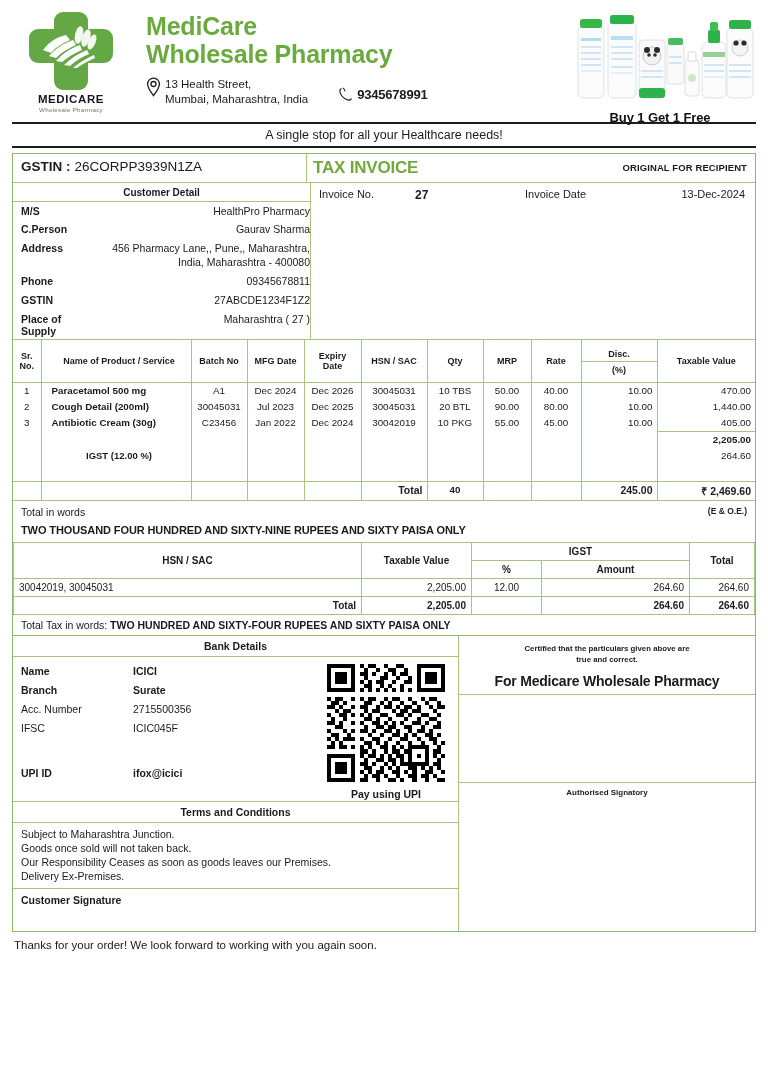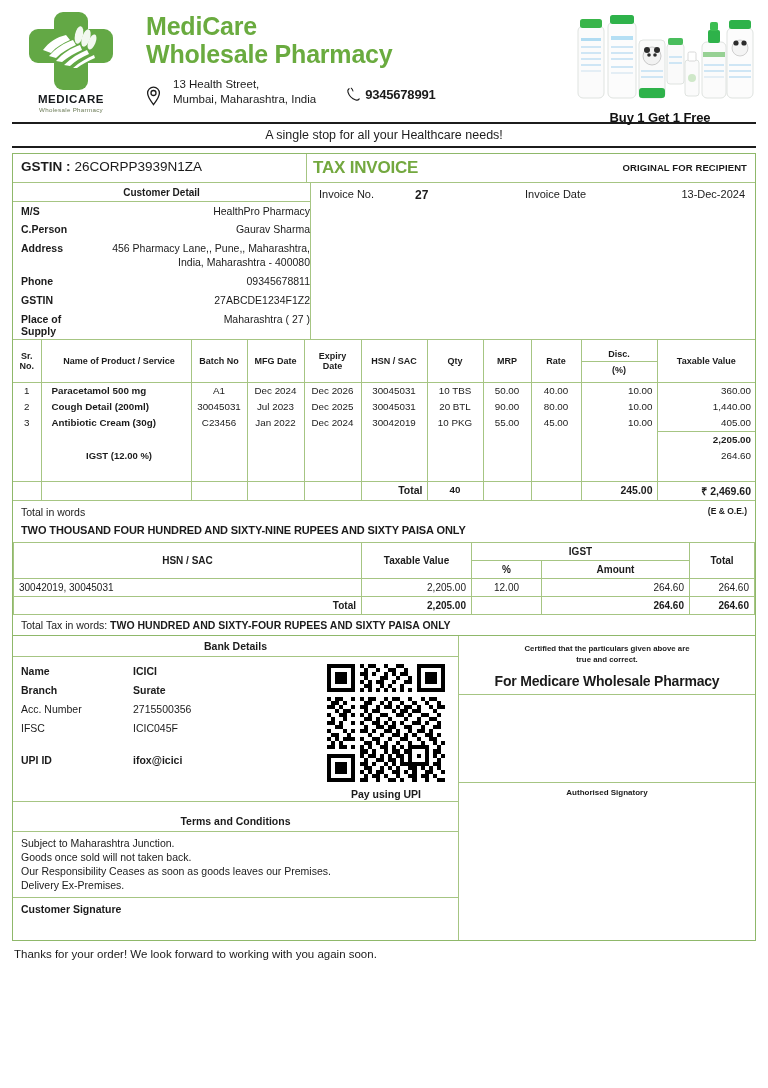--- a/index.html
+++ b/index.html
@@ -26,21 +26,21 @@
   .logo-hands { position: absolute; left: 16px; top: 14px; width: 64px; height: 46px; }
   .logo-word { font-size: 11.5px; font-weight: bold; letter-spacing: .6px; color: #16191c; margin-top: 1px; }
   .logo-sub { font-size: 6.2px; color: #6a7a55; letter-spacing: .3px; margin-top: 1px; }
 
   .name-block { flex: 1 1 auto; padding-left: 16px; padding-top: 6px; }
   .co-name {
     font-size: 25px; line-height: 1.12; font-weight: bold; color: #6aab3f;
     letter-spacing: -0.2px;
   }
   .contact-row { display: flex; align-items: flex-start; margin-top: 9px; gap: 8px; }
-  .addr-wrap { display: flex; align-items: flex-end; gap: 12px; }
+  .addr-wrap { display: flex; align-items: flex-start; gap: 4px; }
   .addr-lines { font-size: 11.5px; line-height: 1.28; color: #1b1b1b; }
   .phone-wrap { display: flex; align-items: center; gap: 4px; margin-left: 22px; padding-top: 10px; }
   .phone-num { font-size: 13px; font-weight: bold; color: #1b1b1b; letter-spacing: -0.2px; }
   .ico { flex: 0 0 auto; }
 
   .promo-block { flex: 0 0 192px; text-align: center; padding-top: 2px; }
   .bottles { height: 96px; position: relative; }
   .promo-text { font-size: 13px; font-weight: bold; color: #111; margin-top: 2px; letter-spacing: -0.1px; }
 
   .rule { border-top: 2.5px solid #1c1c1c; }
@@ -142,21 +142,21 @@
   .qr { width: 118px; height: 118px; margin: 2px auto 0; }
   .qr-cap { font-size: 10.5px; font-weight: bold; margin-top: 2px; }
 
   .sign-col { flex: 1 1 auto; display: flex; flex-direction: column; }
   .cert { text-align: center; padding: 7px 10px 5px; border-bottom: 1px solid #a6c583; }
   .cert-l { font-size: 7.8px; font-weight: bold; line-height: 1.5; }
   .cert-for { font-size: 14px; font-weight: bold; margin-top: 7px; letter-spacing: -0.2px; }
   .sign-space { flex: 1 1 auto; }
   .auth { text-align: center; font-size: 8px; font-weight: bold; padding: 5px 0 5px; border-top: 1px solid #a6c583; }
 
-  .terms-hdr { text-align: center; font-size: 10.5px; font-weight: bold; padding: 13px 0 4px; border-top: 1px solid #a6c583; border-bottom: 1px solid #a6c583; }
+  .terms-hdr { text-align: center; font-size: 10.5px; font-weight: bold; padding: 4px 0 4px; border-top: 1px solid #a6c583; border-bottom: 1px solid #a6c583; }
   .terms-body { padding: 4px 0 4px 8px; font-size: 10.5px; line-height: 1.36; border-bottom: 1px solid #a6c583; }
   .cust-sign { padding: 5px 0 5px 8px; font-size: 10.5px; font-weight: bold; }
   .cust-sign-space { height: 20px; }
 
   .footer-note { padding: 7px 2px 0 2px; font-size: 11.5px; color: #1b1b1b; }
 </style>
 </head>
 <body>
 
 <div class="page">
@@ -352,21 +352,21 @@
           <td class="c-sr">1</td>
           <td class="c-nm">Paracetamol 500 mg</td>
           <td class="c-bt">A1</td>
           <td class="c-mf">Dec 2024</td>
           <td class="c-ex">Dec 2026</td>
           <td class="c-hs">30045031</td>
           <td class="c-qt">10 TBS</td>
           <td class="c-mr">50.00</td>
           <td class="c-rt">40.00</td>
           <td class="c-ds">10.00</td>
-          <td class="c-tv">360.00</td>
+          <td class="c-tv">470.00</td>
         </tr>
         <tr>
           <td class="c-sr">2</td>
           <td class="c-nm">Cough Detail (200ml)</td>
           <td class="c-bt">30045031</td>
           <td class="c-mf">Jul 2023</td>
           <td class="c-ex">Dec 2025</td>
           <td class="c-hs">30045031</td>
           <td class="c-qt">20 BTL</td>
           <td class="c-mr">90.00</td>
@@ -503,21 +503,21 @@
               <div class="bf-v bold">Surate</div>
             </div>
             <div class="bf">
               <div class="bf-k">Acc. Number</div>
               <div class="bf-v">2715500356</div>
             </div>
             <div class="bf">
               <div class="bf-k">IFSC</div>
               <div class="bf-v">ICIC045F</div>
             </div>
-            <div class="bf" style="margin-top:13px">
+            <div class="bf" style="margin-top:26px">
               <div class="bf-k bold">UPI ID</div>
               <div class="bf-v bold">ifox@icici</div>
             </div>
           </div>
           <div class="qr-wrap">
             <svg class="qr" viewBox="0 0 29 29" shape-rendering="crispEdges">
               <rect width="29" height="29" fill="#fff"></rect>
               <g fill="#000">
 
                 <rect x="0" y="0" width="7" height="1"></rect>

